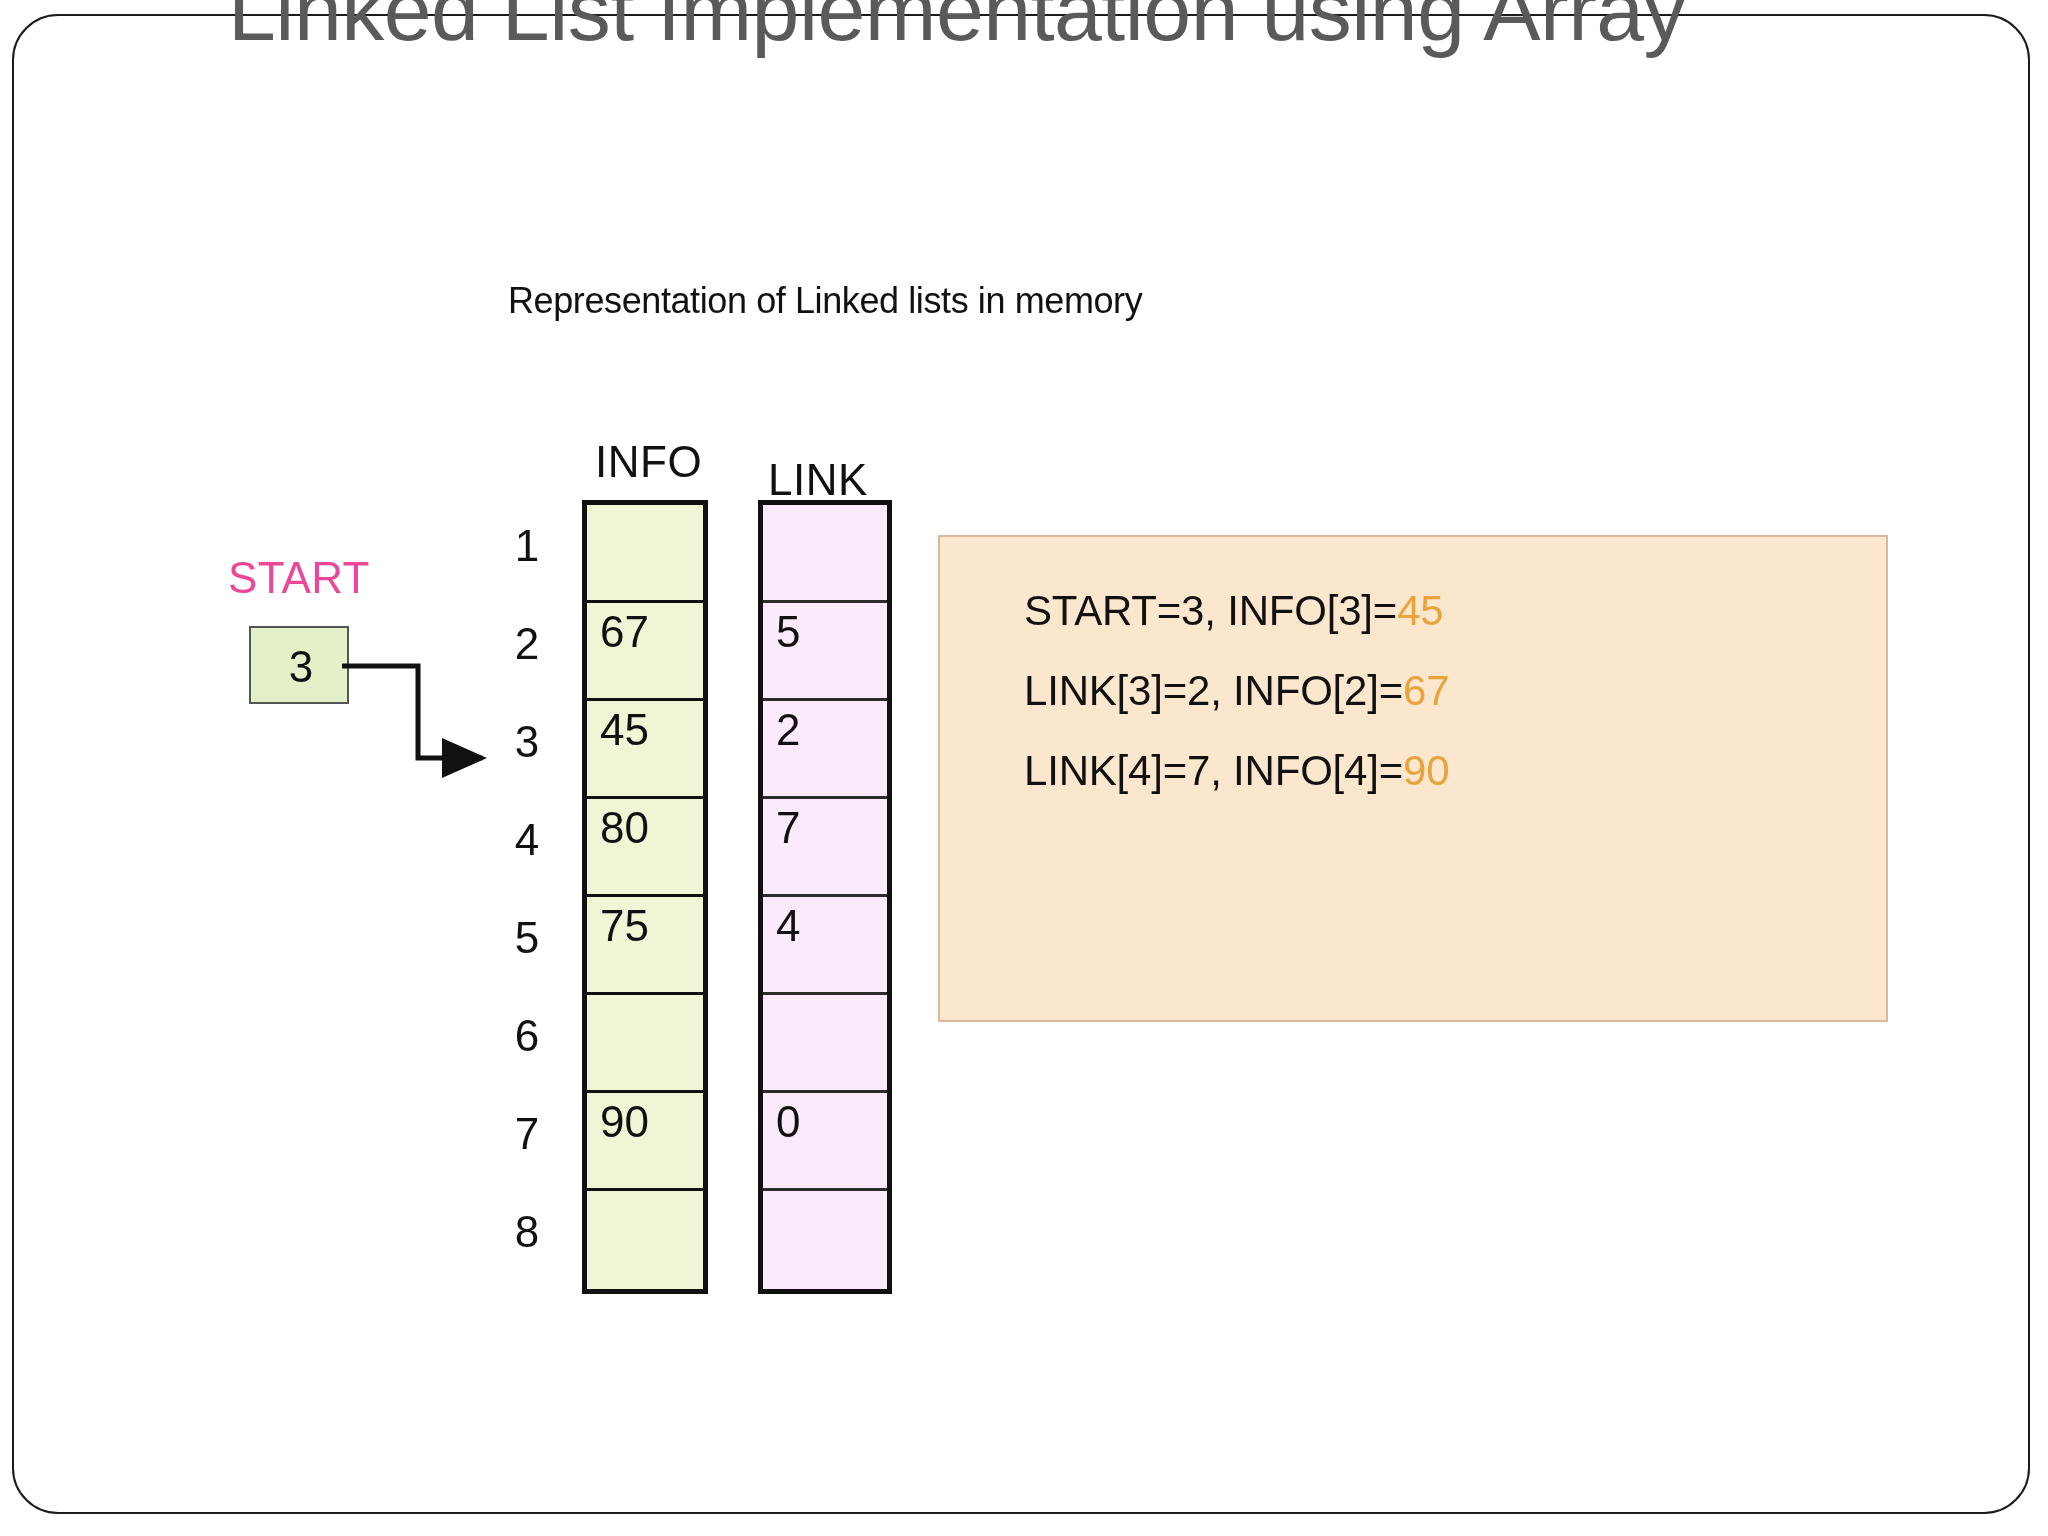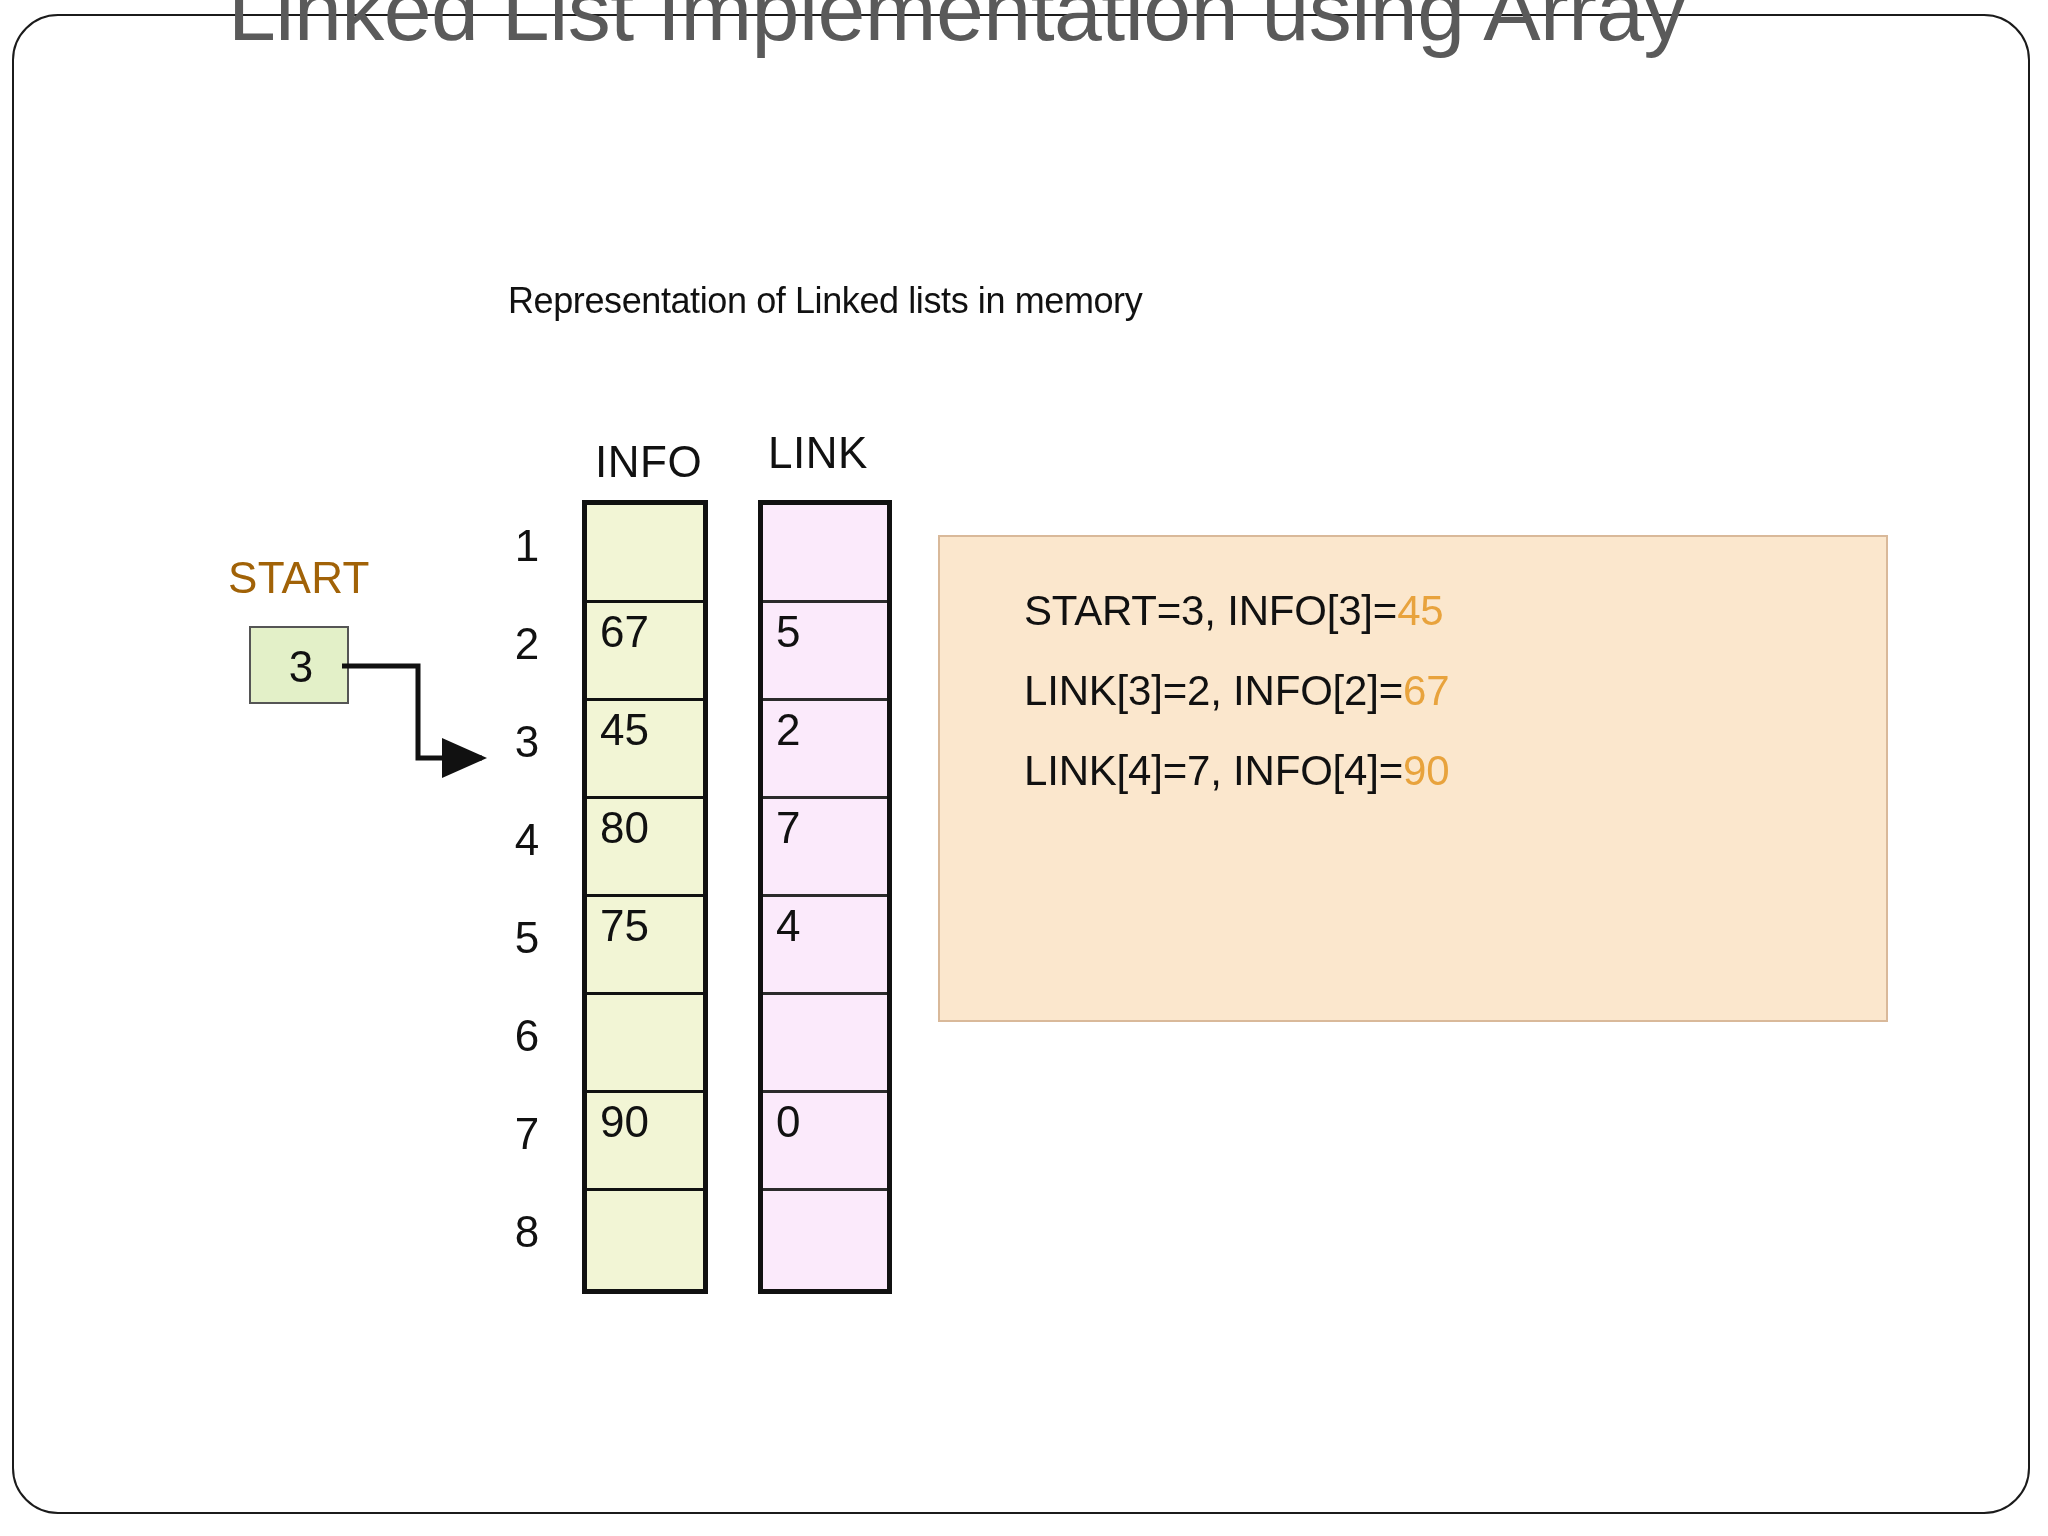--- a/index.html
+++ b/index.html
@@ -55,29 +55,29 @@
 
   
   .col-header {
     position: absolute;
     font-size: 44px;
     color: #111111;
     font-weight: 400;
     letter-spacing: 0.5px;
   }
   #info-header { left: 595px; top: 437px; }
-  #link-header { left: 768px; top: 428px; }
+  #link-header { left: 768px; top: 455px; }
 
   
   #start-label {
     position: absolute;
     left: 228px;
     top: 553px;
     font-size: 44px;
-    color: #a16207;
+    color: #ec4899;
     letter-spacing: 0.3px;
   }
   #start-box {
     position: absolute;
     left: 249px;
     top: 626px;
     width: 100px;
     height: 78px;
     background: #e3f0c8;
     border: 2px solid #555555;

